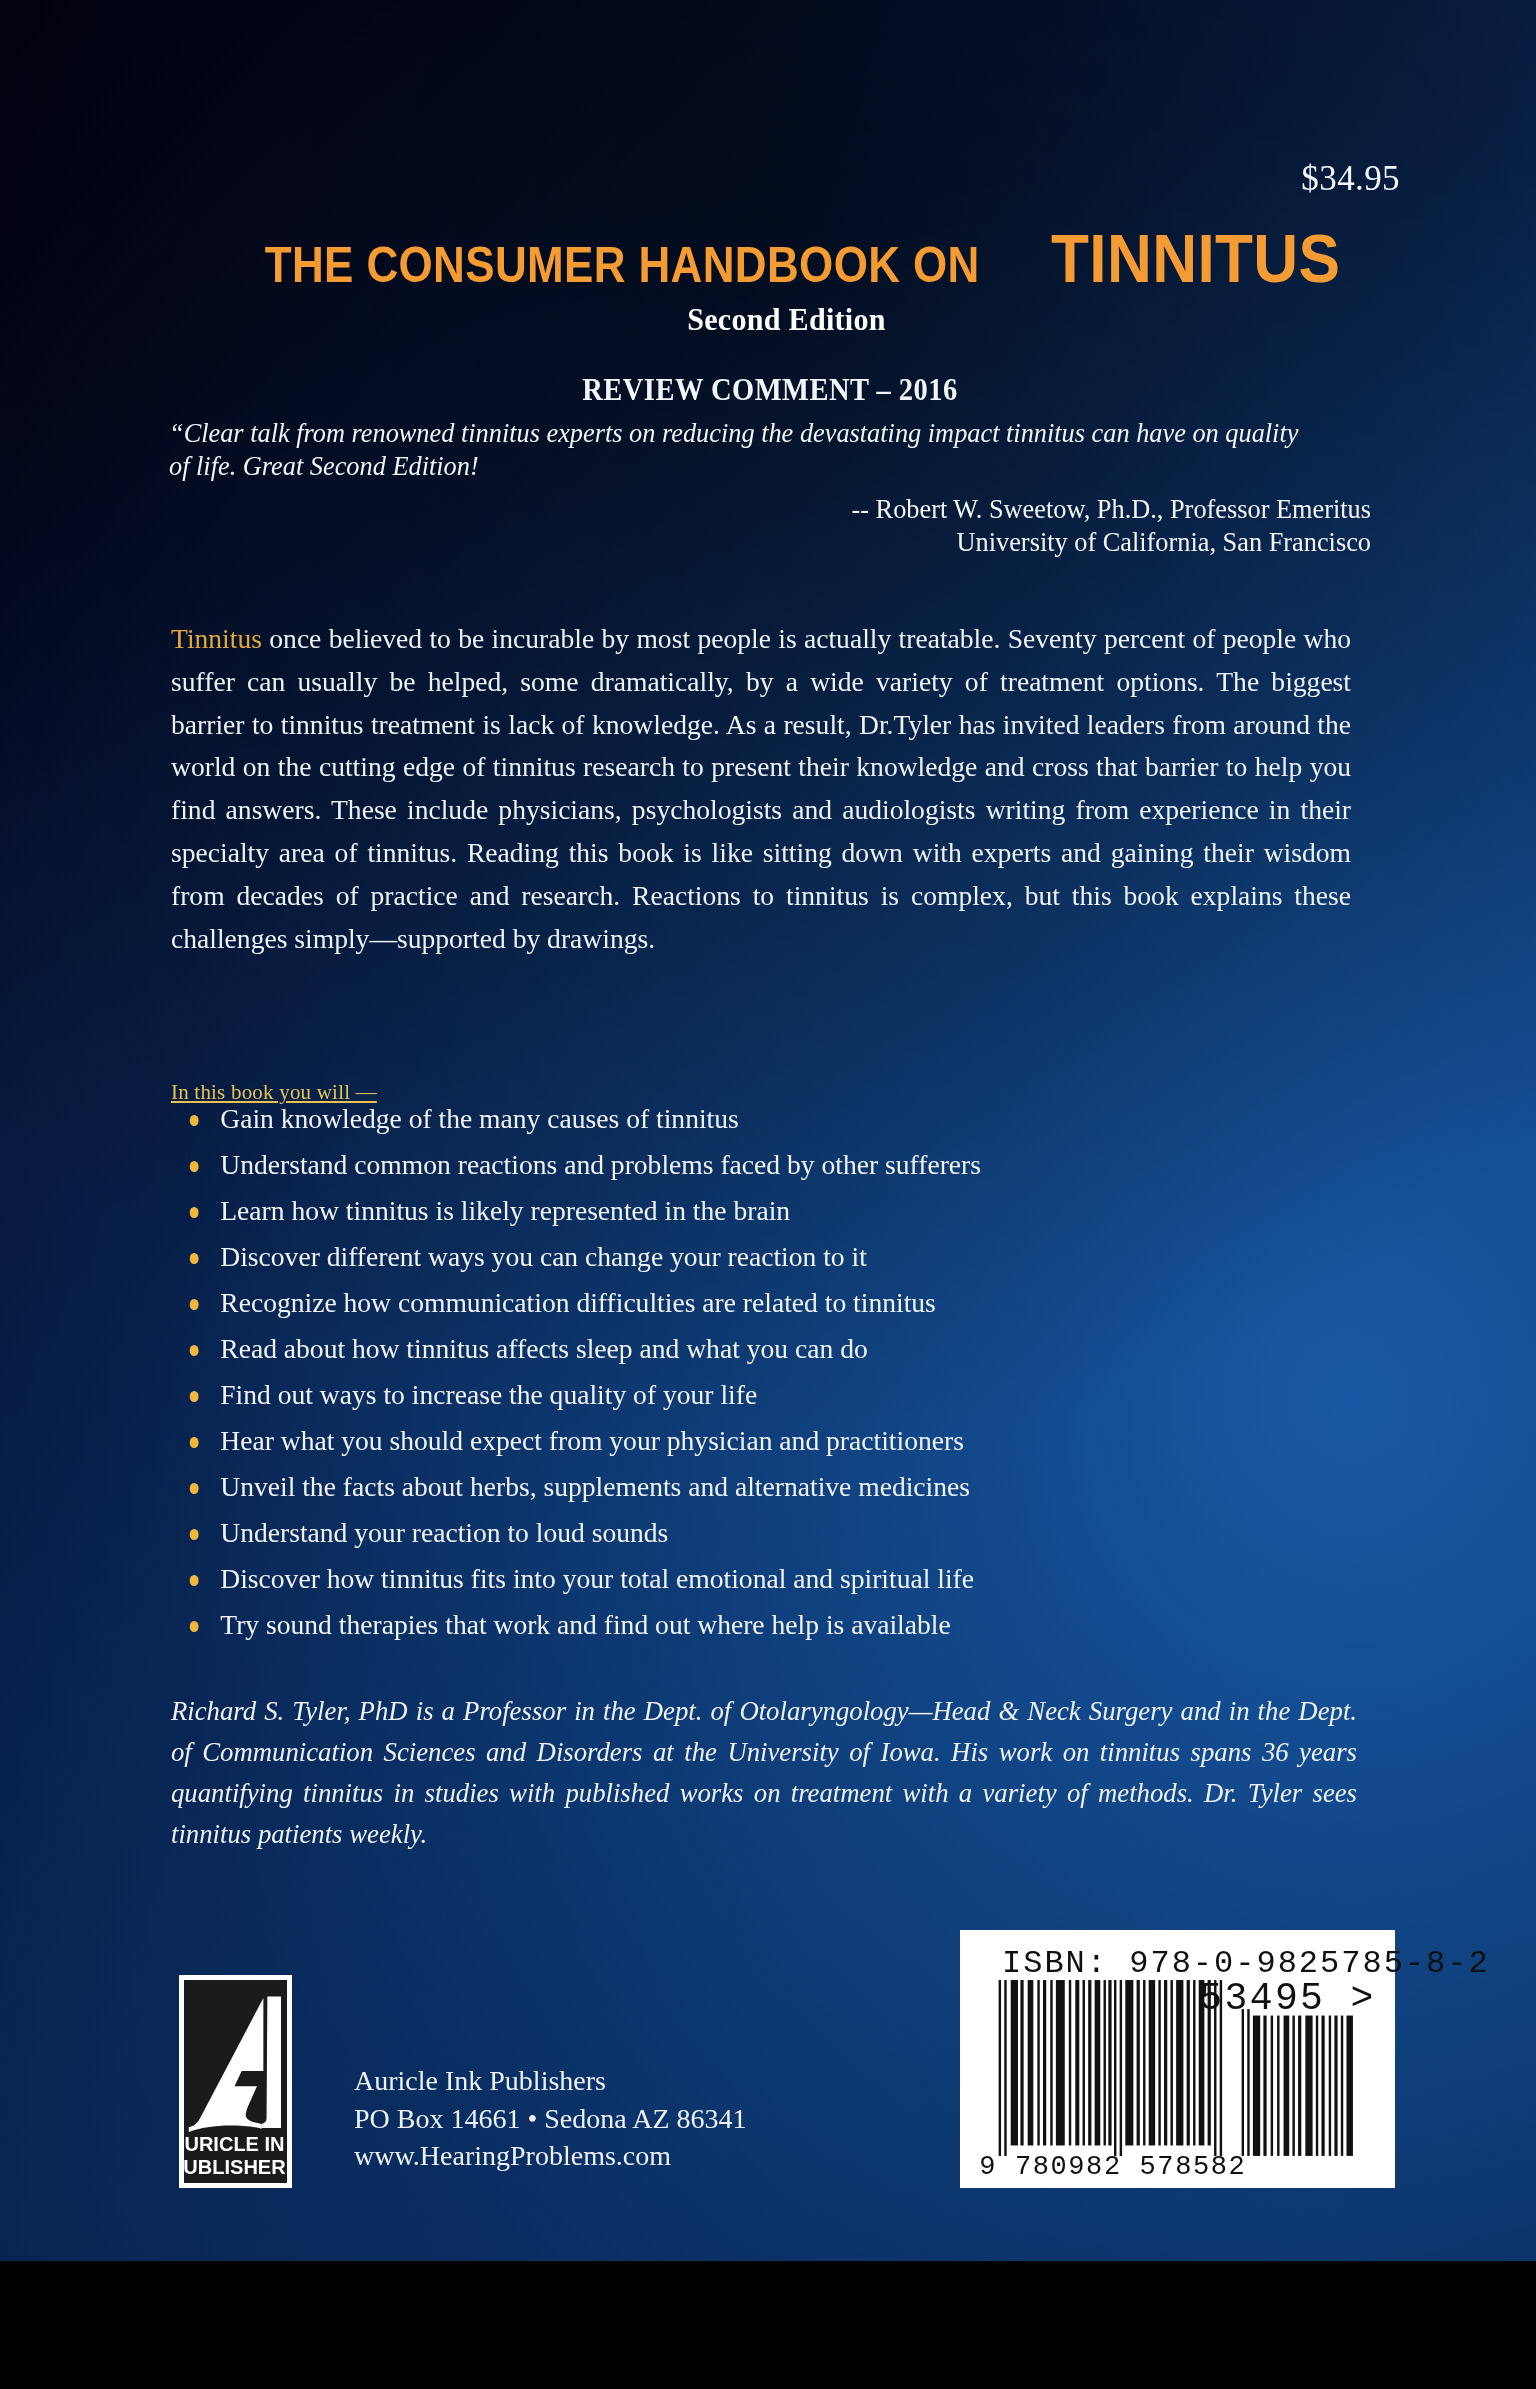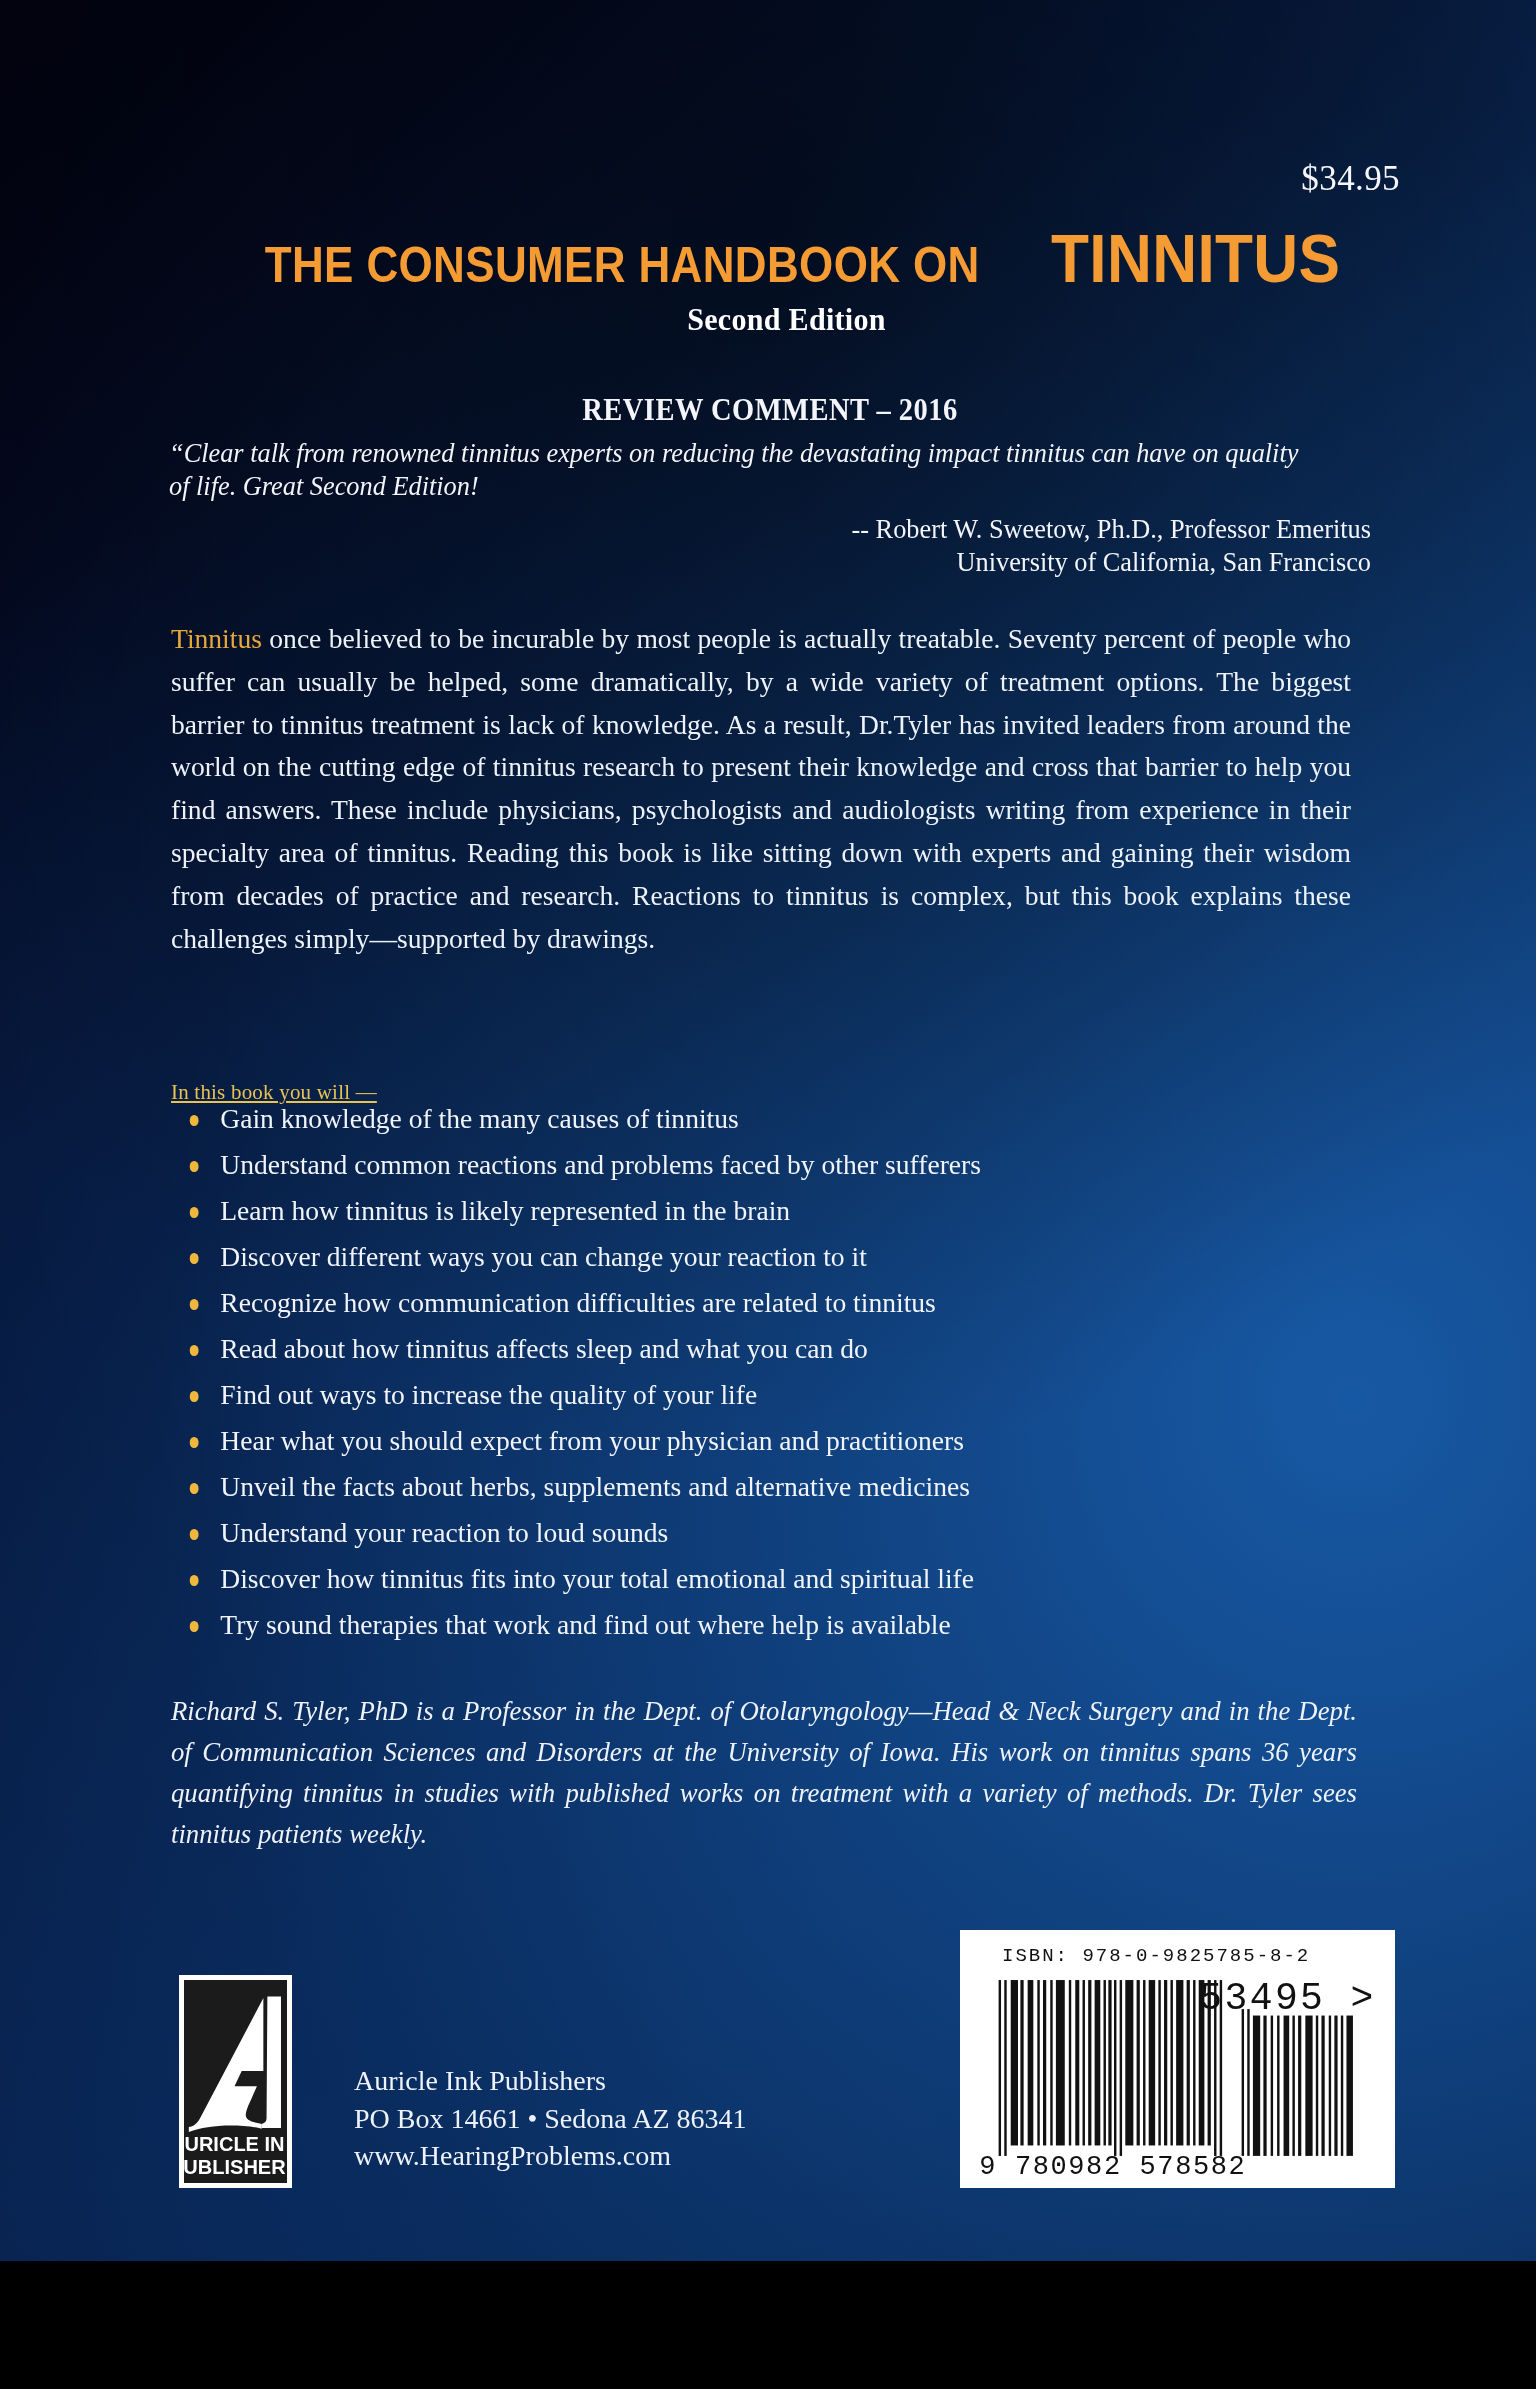--- a/index.html
+++ b/index.html
@@ -83,21 +83,21 @@
     font-weight: bold;
     color: #ffffff;
     font-size: 32px;
     letter-spacing: 0.3px;
     transform: scaleX(0.94);
   }
 
   
   .review {
     position: absolute;
-    top: 392px;
+    top: 372px;
     left: 169px;
     width: 1202px;
     color: #f3f5fa;
   }
   .review-head {
     text-align: center;
     font-weight: bold;
     font-size: 31px;
     letter-spacing: 0.5px;
     transform: scaleX(0.92);
@@ -227,21 +227,21 @@
     background: #ffffff;
     padding: 0;
     box-sizing: border-box;
   }
   .bc-isbn {
     position: absolute;
     top: 14.5px;
     left: 42px;
     font-family: "Liberation Mono", "DejaVu Sans Mono", monospace;
     color: #111;
-    font-size: 19px;
+    font-size: 32px;
     letter-spacing: 2px;
     white-space: nowrap;
   }
   .bc-price {
     position: absolute;
     top: 47px;
     right: 19.3px;
     font-family: "Liberation Mono", "DejaVu Sans Mono", monospace;
     color: #111;
     font-size: 38px;

